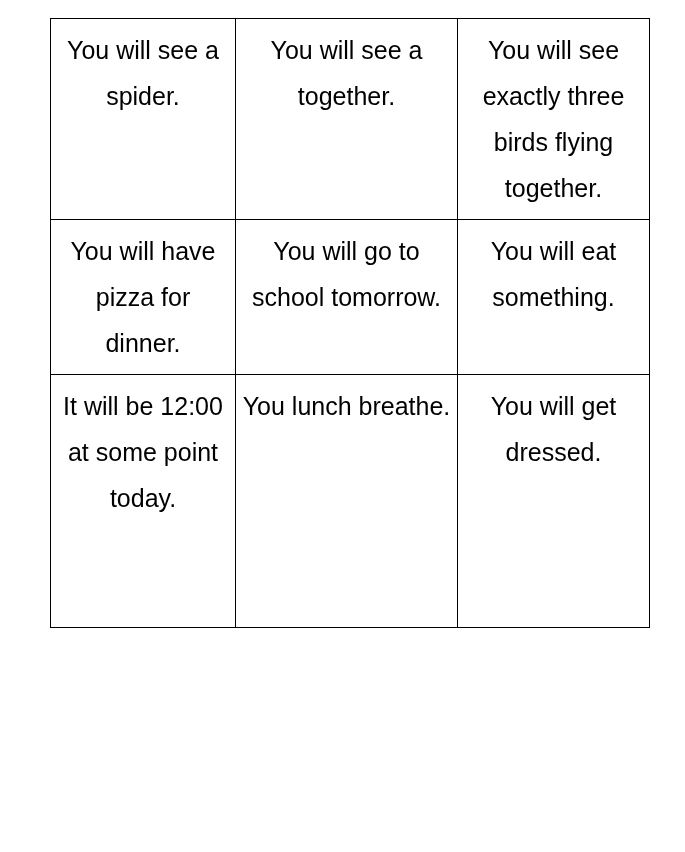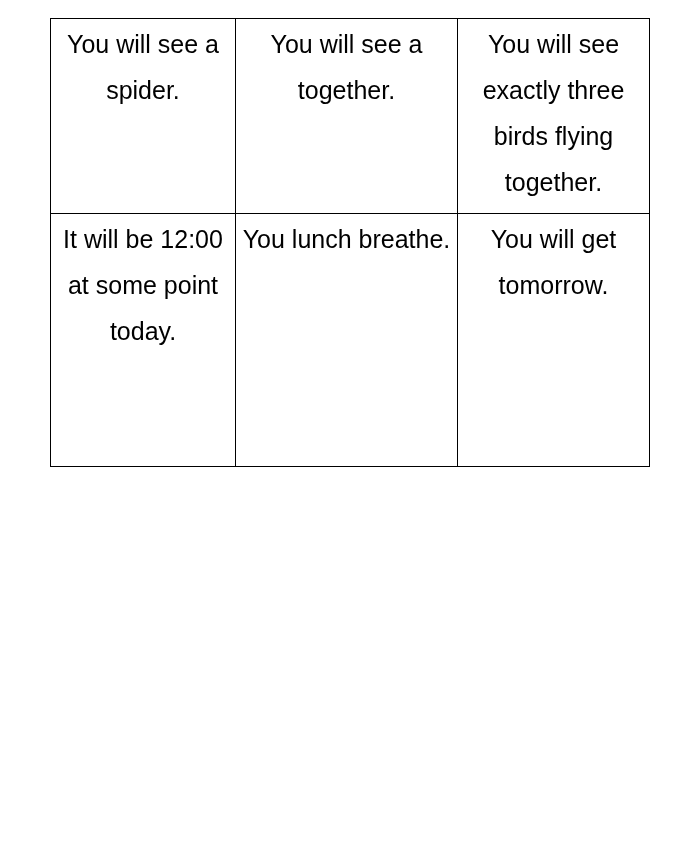--- a/index.html
+++ b/index.html
@@ -19,21 +19,21 @@
       top: 18px;
       border-collapse: collapse;
       table-layout: fixed;
       font-family: "Liberation Sans", "DejaVu Sans", sans-serif;
       color: #000000;
     }
     .card-table td {
       border: 1.5px solid #000000;
       vertical-align: top;
       text-align: center;
-      padding: 2px 4px;
+      padding: 8px 4px;
       font-size: 25px;
       line-height: 46px;
       box-sizing: border-box;
       word-wrap: break-word;
     }
     .card-table td span {
       display: block;
       padding-top: 0px;
     }
     col.c1 { width: 185px; }
@@ -58,25 +58,36 @@
       <td>
           <span>You will see a spider.</span>
         </td>
       <td>
           <span>You will see a together.</span>
         </td>
       <td>
           <span>You will see exactly three birds flying together.</span>
         </td>
     </tr>
+    <tr class="r2">
+      <td>
+          <span>You will have pizza for dinner.</span>
+        </td>
+      <td>
+          <span>You will go to school tomorrow.</span>
+        </td>
+      <td>
+          <span>You will eat something.</span>
+        </td>
+    </tr>
     <tr class="r4">
       <td>
           <span>It will be 12:00 at some point today.</span>
         </td>
       <td>
           <span>You lunch breathe.</span>
         </td>
       <td>
-          <span>You will get tomorrow.</span>
+          <span>You will get dressed.</span>
         </td>
     </tr>
   </tbody>
 </table>
 
 </body></html>

